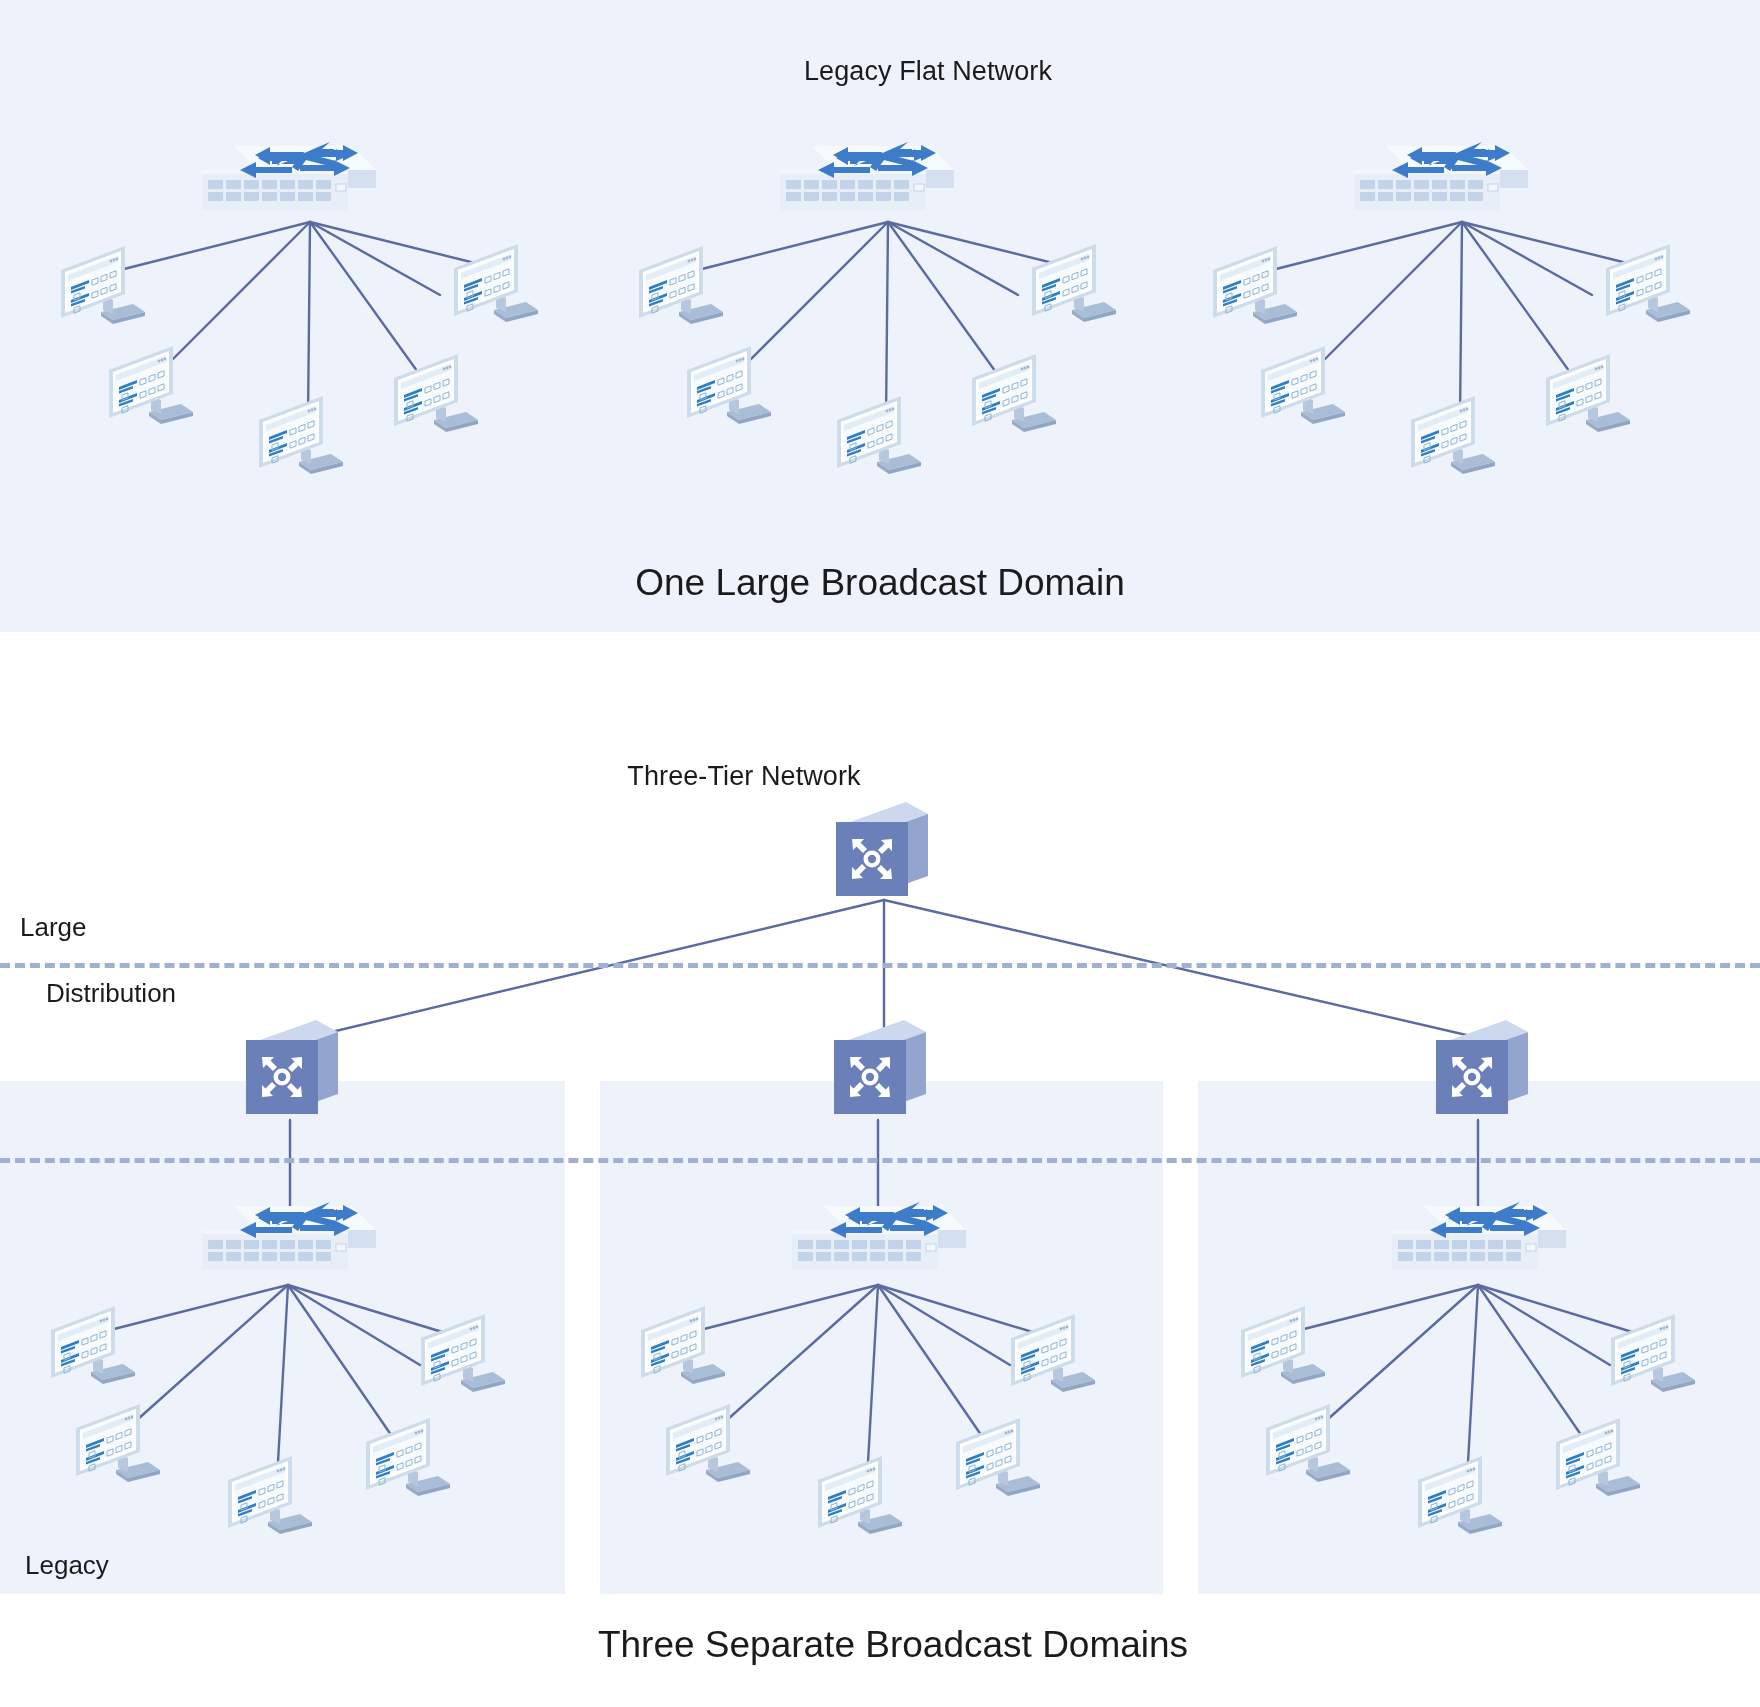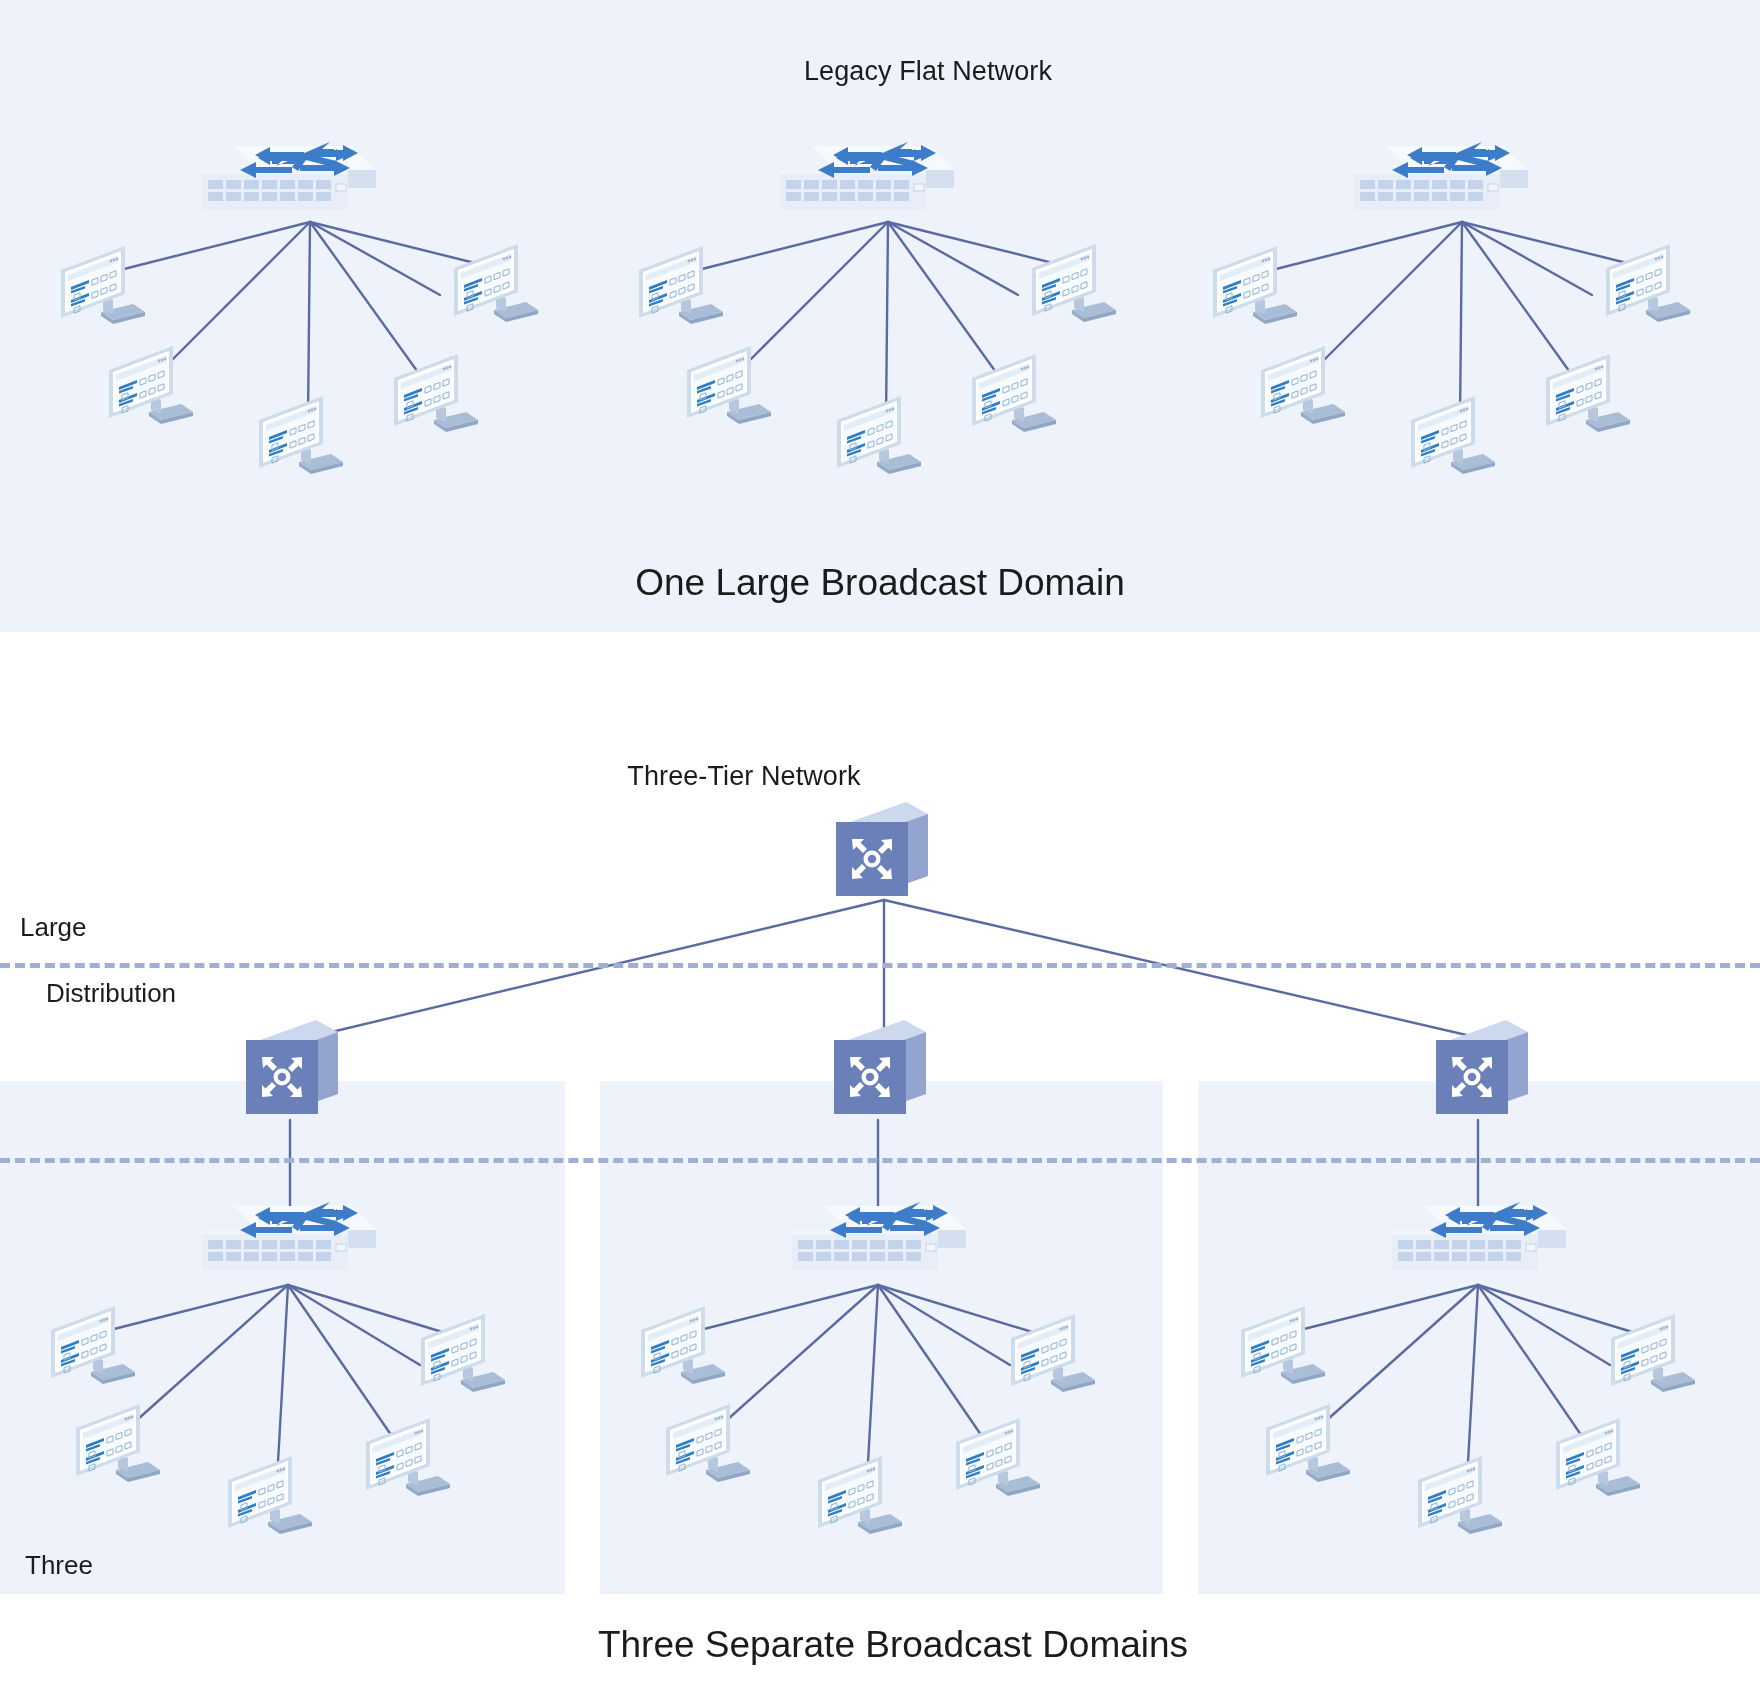--- a/index.html
+++ b/index.html
@@ -460,17 +460,17 @@
       <svg width="96" height="94" viewBox="0 0 96 94">
         <use href="#sym-pc"></use>
       </svg>
     </div>
   <div class="pc" style="left:1605px;top:1308px;">
       <svg width="96" height="94" viewBox="0 0 96 94">
         <use href="#sym-pc"></use>
       </svg>
     </div>
 
-  <div class="tier-label" style="left:25px;top:1550px;">Three</div>
+  <div class="tier-label" style="left:25px;top:1550px;">Legacy</div>
 
   <div class="caption" style="left:0;top:1624px;width:1760px;padding-left:13px;">Three Separate Broadcast Domains</div>
 
 </div>
 
 </body></html>

